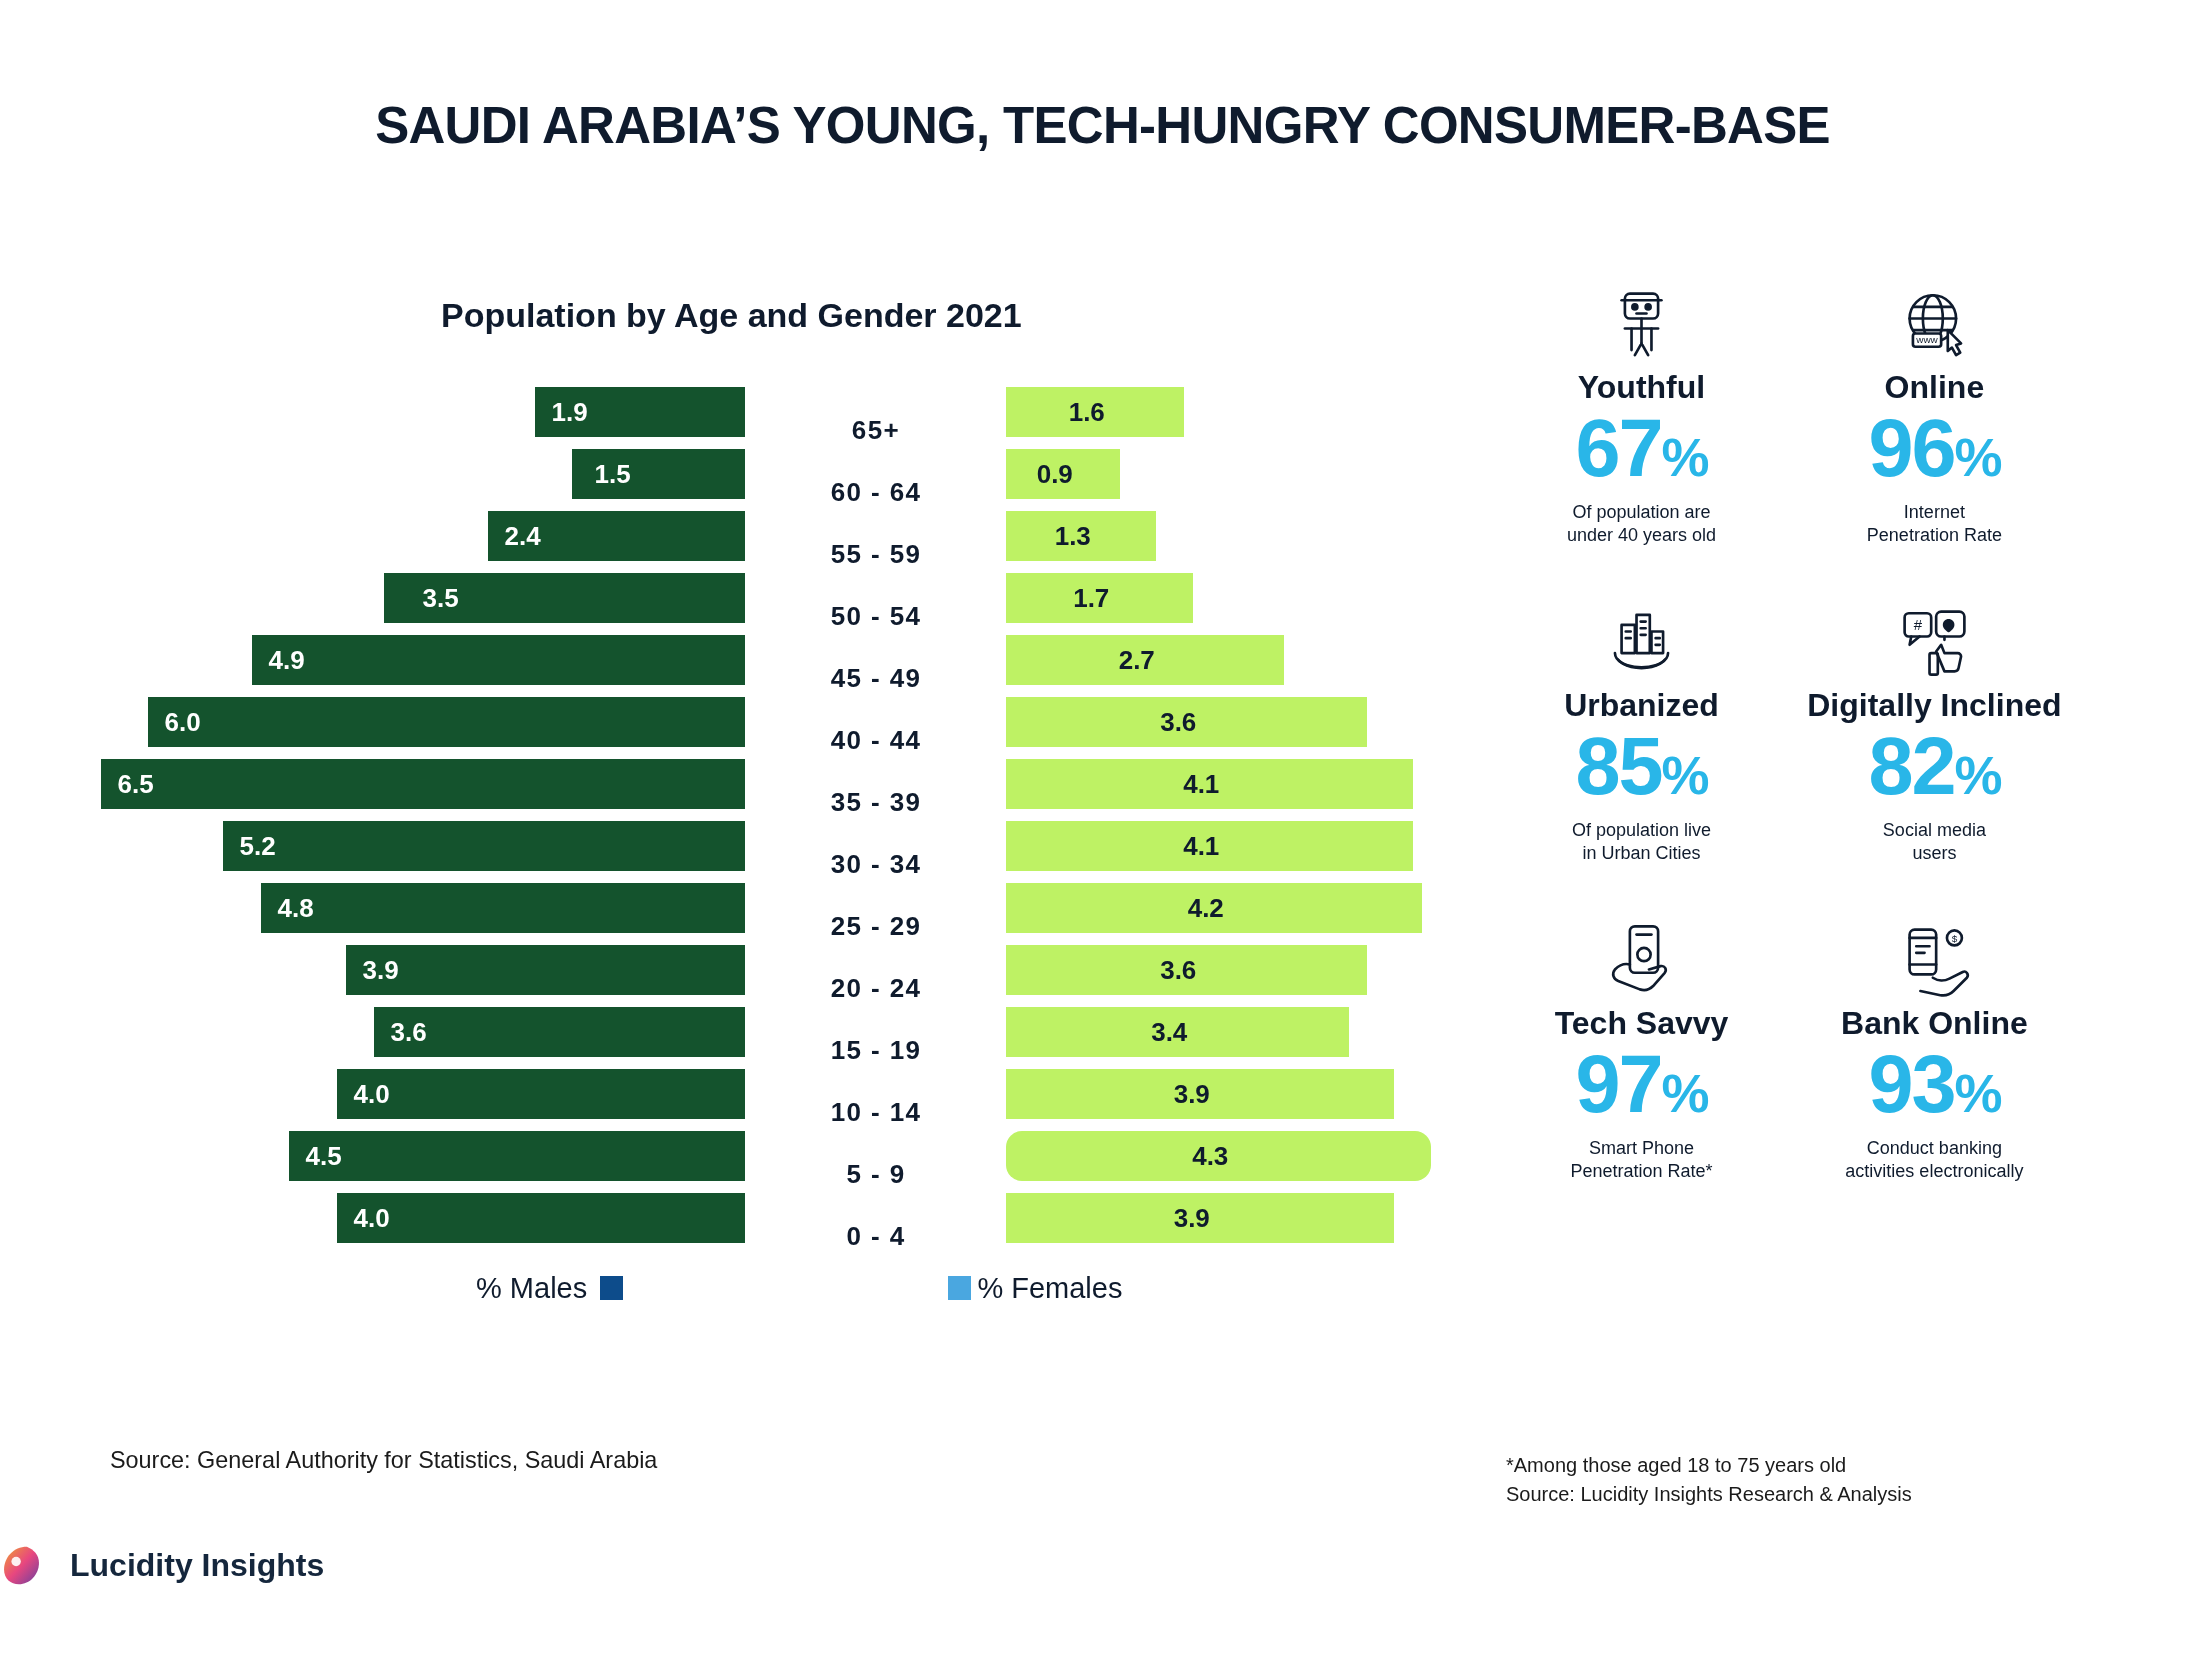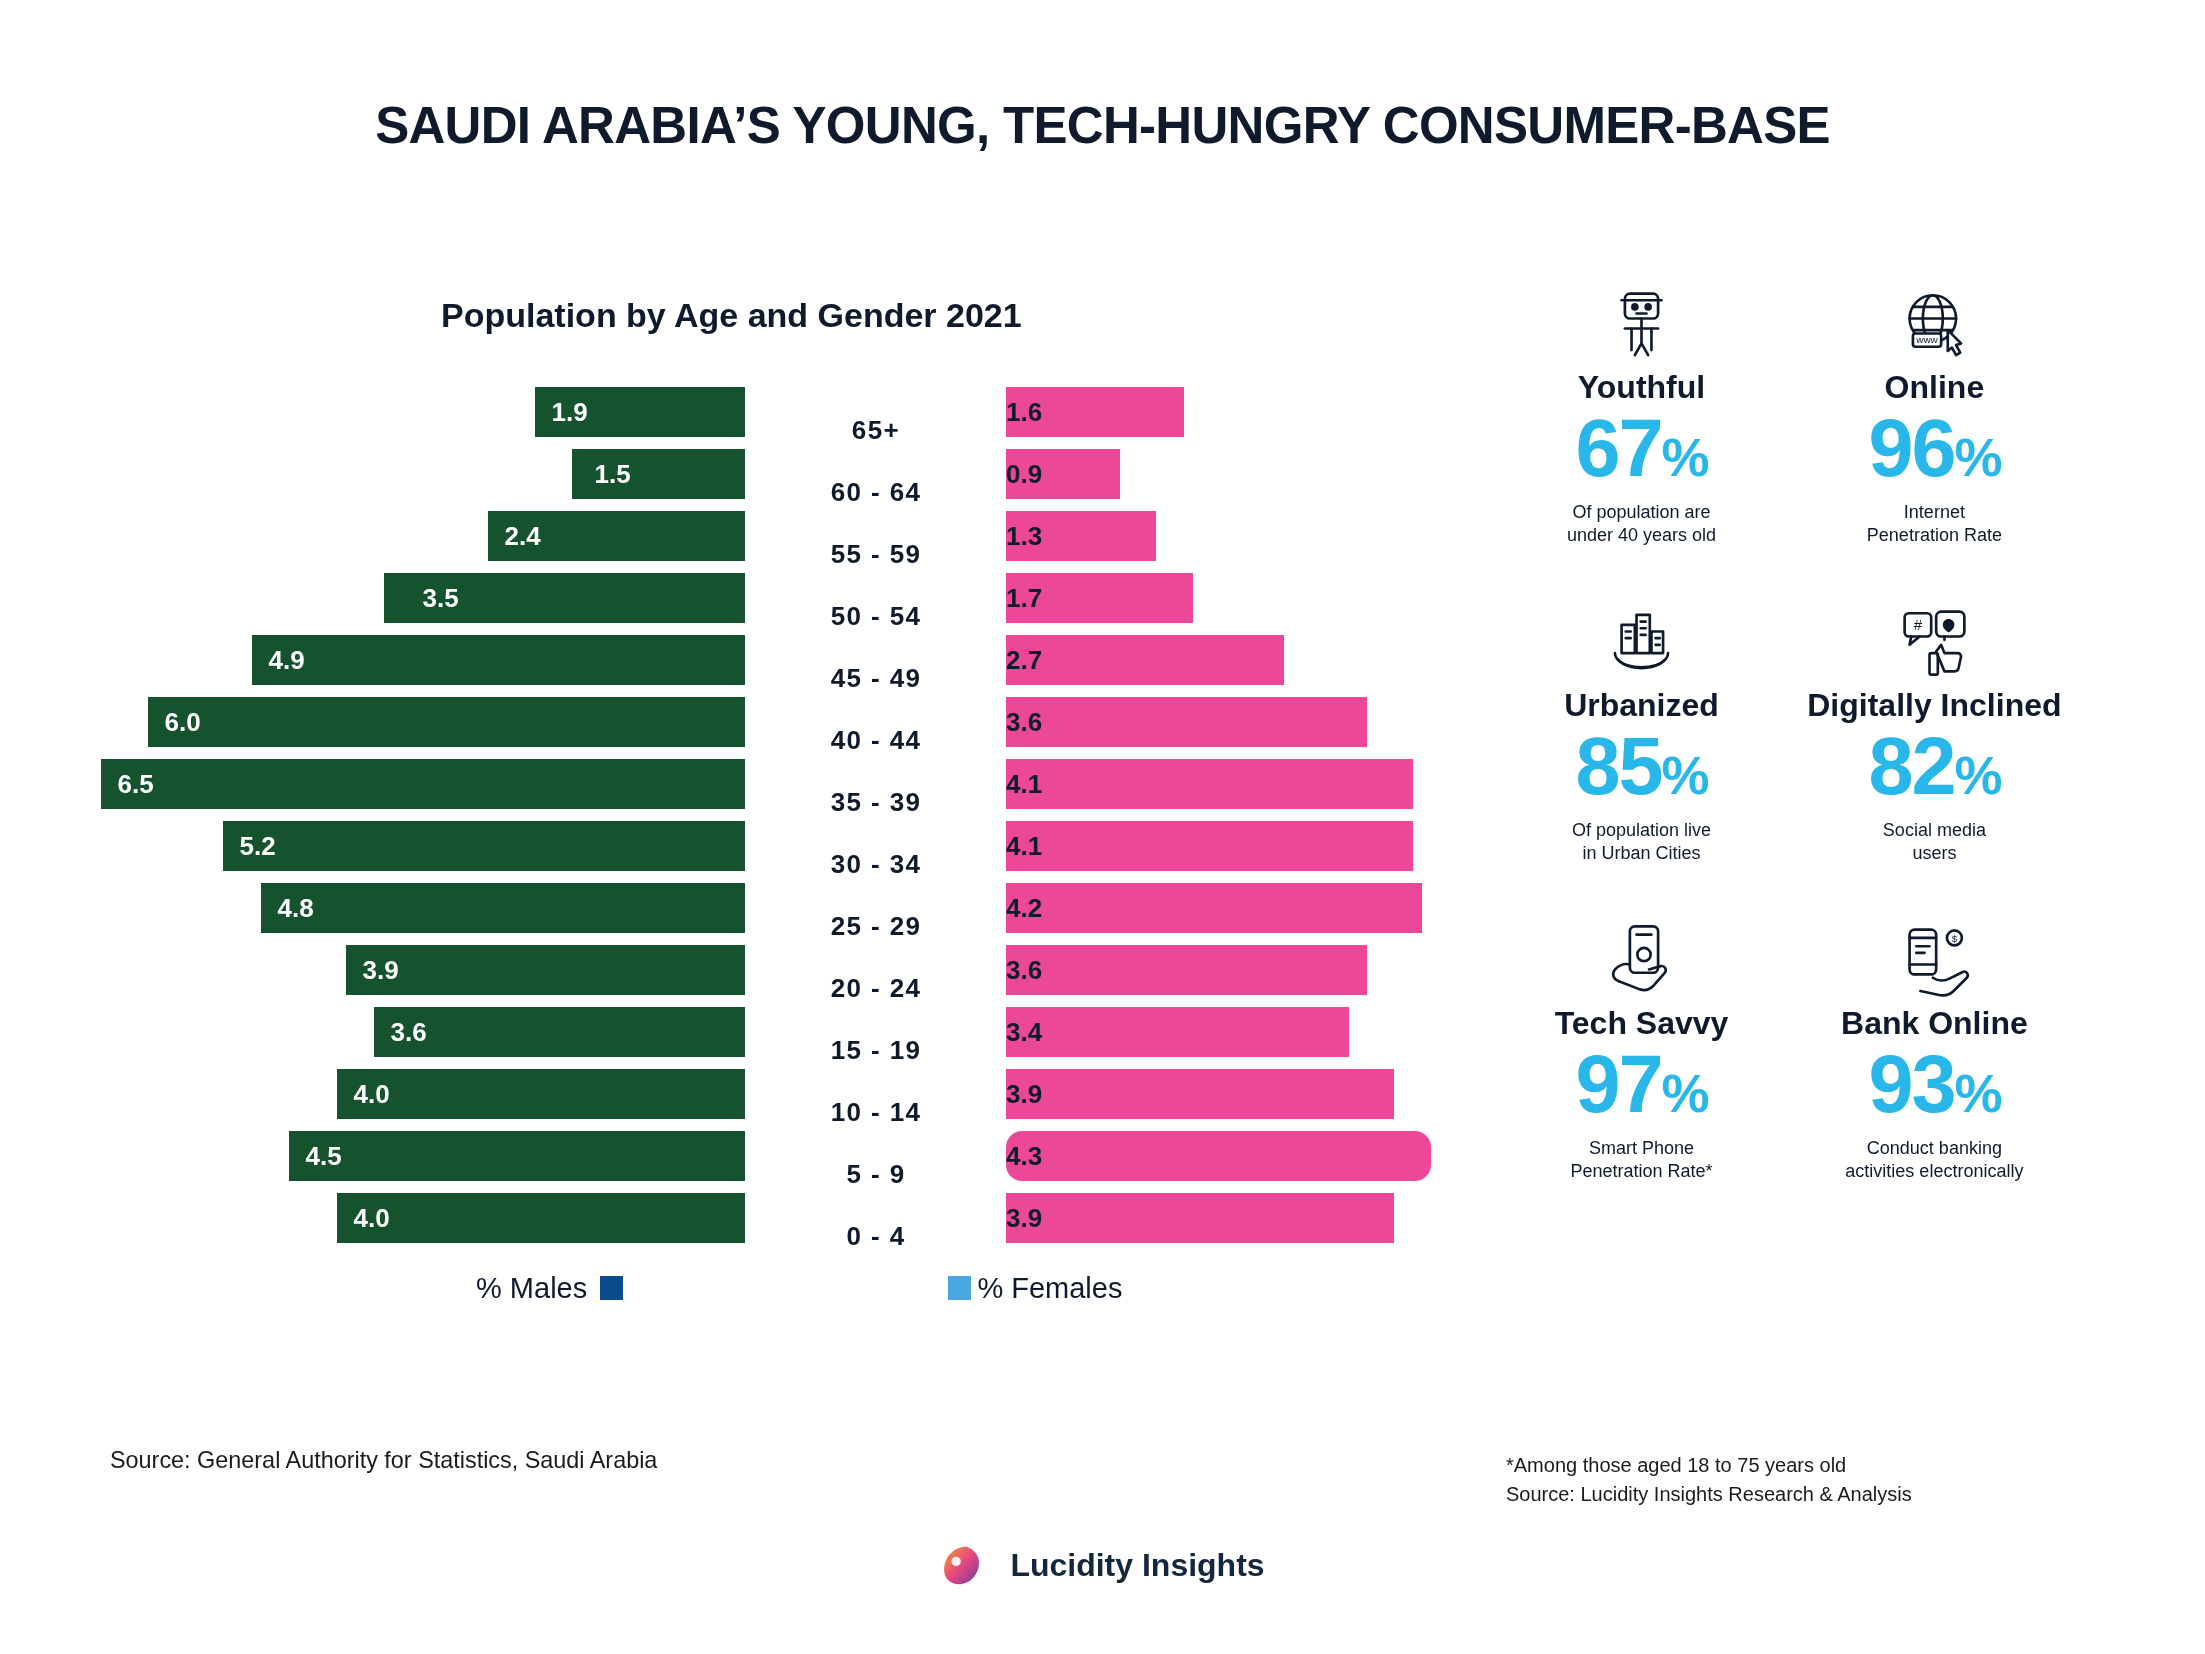--- a/index.html
+++ b/index.html
@@ -45,21 +45,21 @@
     position: absolute; left: 662px; top: 16px; width: 262px; height: 62px;
     display: flex; align-items: center; justify-content: center;
     font-size: 26px; font-weight: bold; color: #0f1b2d;
     letter-spacing: 1.4px;
   }
 
   
   .female-zone { position: absolute; left: 923px; top: 0; width: 407px; height: 62px; }
   .female-bar {
     position: absolute; left: 0; top: 4.1px; height: 50px;
-    background: #ec4899; display: flex; align-items: center; justify-content: flex-start;
+    background: #bef264; display: flex; align-items: center; justify-content: center;
   }
   .female-val {
     color: #0f1b2d; font-size: 26px; font-weight: bold;
     margin-right: 16.5px;
   }
 
   
   .legend { position: relative; height: 62px; margin-top: 13.8px; width: 1330px; }
   .legend-males {
     position: absolute; left: 393px; top: 6.9px;
@@ -105,21 +105,21 @@
   }
 
   .source-right {
     position: absolute; left: 1506px; top: 1451px;
     font-size: 20px; color: #1b1b1b; line-height: 1.45;
   }
 
   
   .footer {
     position: absolute; left: 0; top: 1544px; width: 2205px;
-    display: flex; align-items: center; justify-content: center; gap: 27px;
+    display: flex; align-items: center; gap: 27px;
   }
   .logo-mark { width: 43px; height: 43px; }
   .logo-text { font-size: 32px; font-weight: bold; color: #15273d; }
 </style>
 </head>
 <body>
 
 <div class="page">
 
   <div class="main-title">SAUDI ARABIA’S YOUNG, TECH-HUNGRY CONSUMER-BASE</div>

